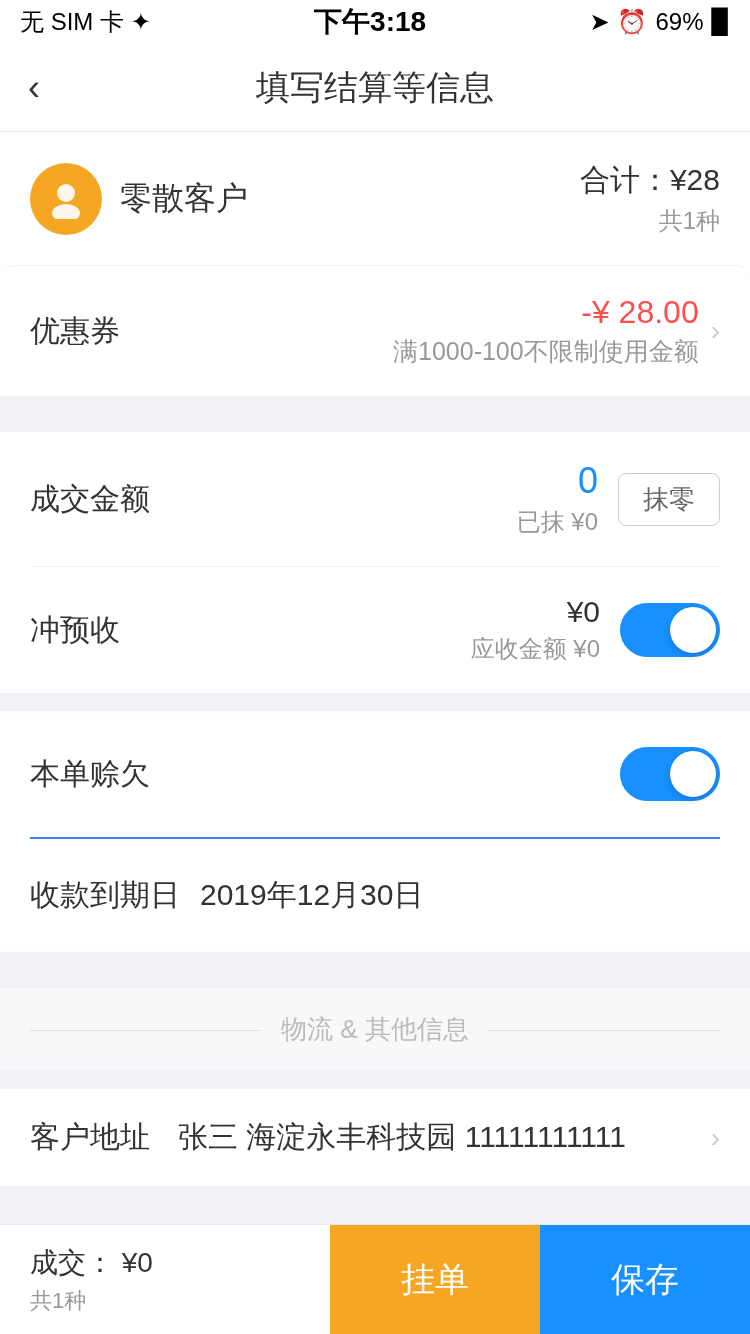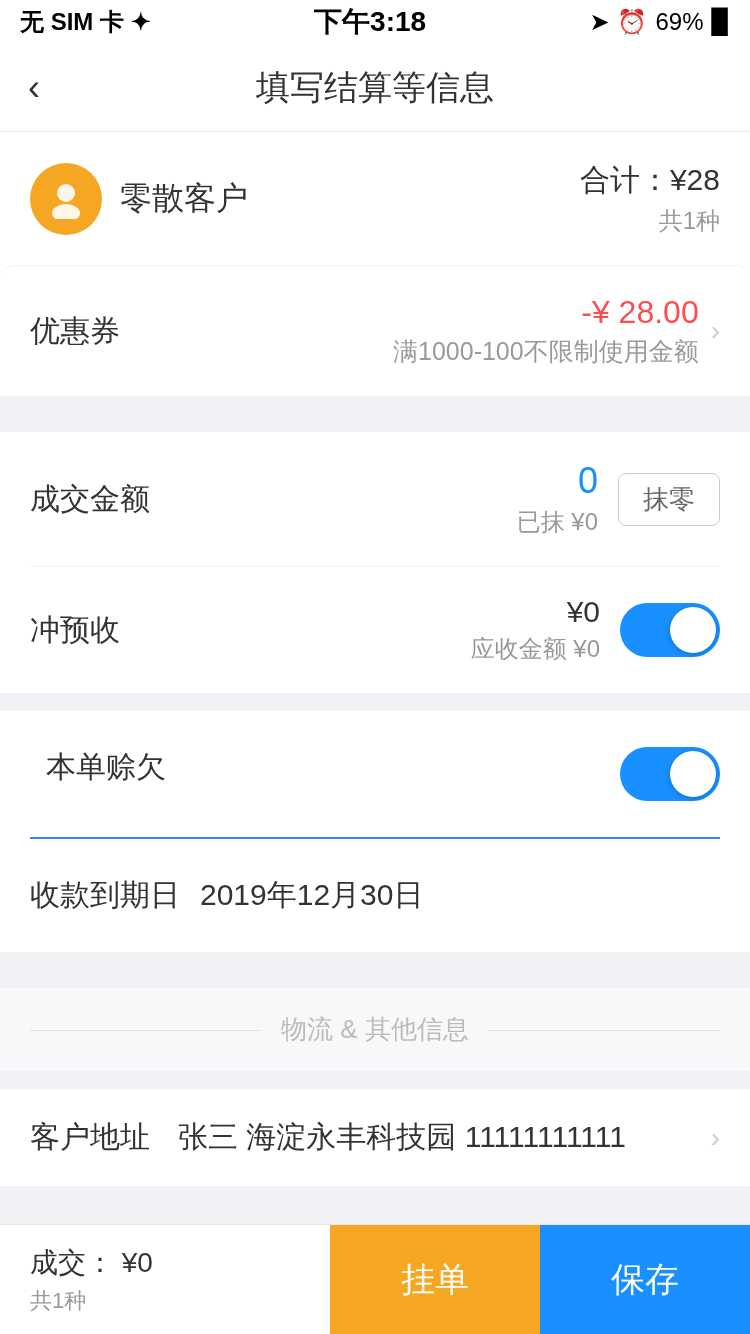--- a/index.html
+++ b/index.html
@@ -17,21 +17,21 @@
     .status-bar {
       background: #fff;
       height: 44px;
       display: flex;
       align-items: center;
       justify-content: space-between;
       padding: 0 20px;
       font-size: 24px;
       color: #000;
     }
-    .status-left { display: flex; align-items: center; gap: 10px; font-weight: bold; }
+    .status-left { display: flex; align-items: center; gap: 10px; }
     .status-center { font-weight: 600; font-size: 28px; }
     .status-right { display: flex; align-items: center; gap: 8px; font-size: 24px; }
 
     
     .nav-bar {
       background: #fff;
       height: 88px;
       display: flex;
       align-items: center;
       justify-content: center;
@@ -228,23 +228,23 @@
     }
 
     
     .debt-section {
       background: #fff;
       padding: 0 30px;
       margin-bottom: 18px;
     }
     .debt-row {
       display: flex;
+      align-items: center;
       justify-content: space-between;
       padding: 36px 0;
-      margin-left: 16px;
     }
     .debt-label {
       font-size: 30px;
       color: #333;
     }
 
     
     .due-row {
       display: flex;
       align-items: flex-start;

